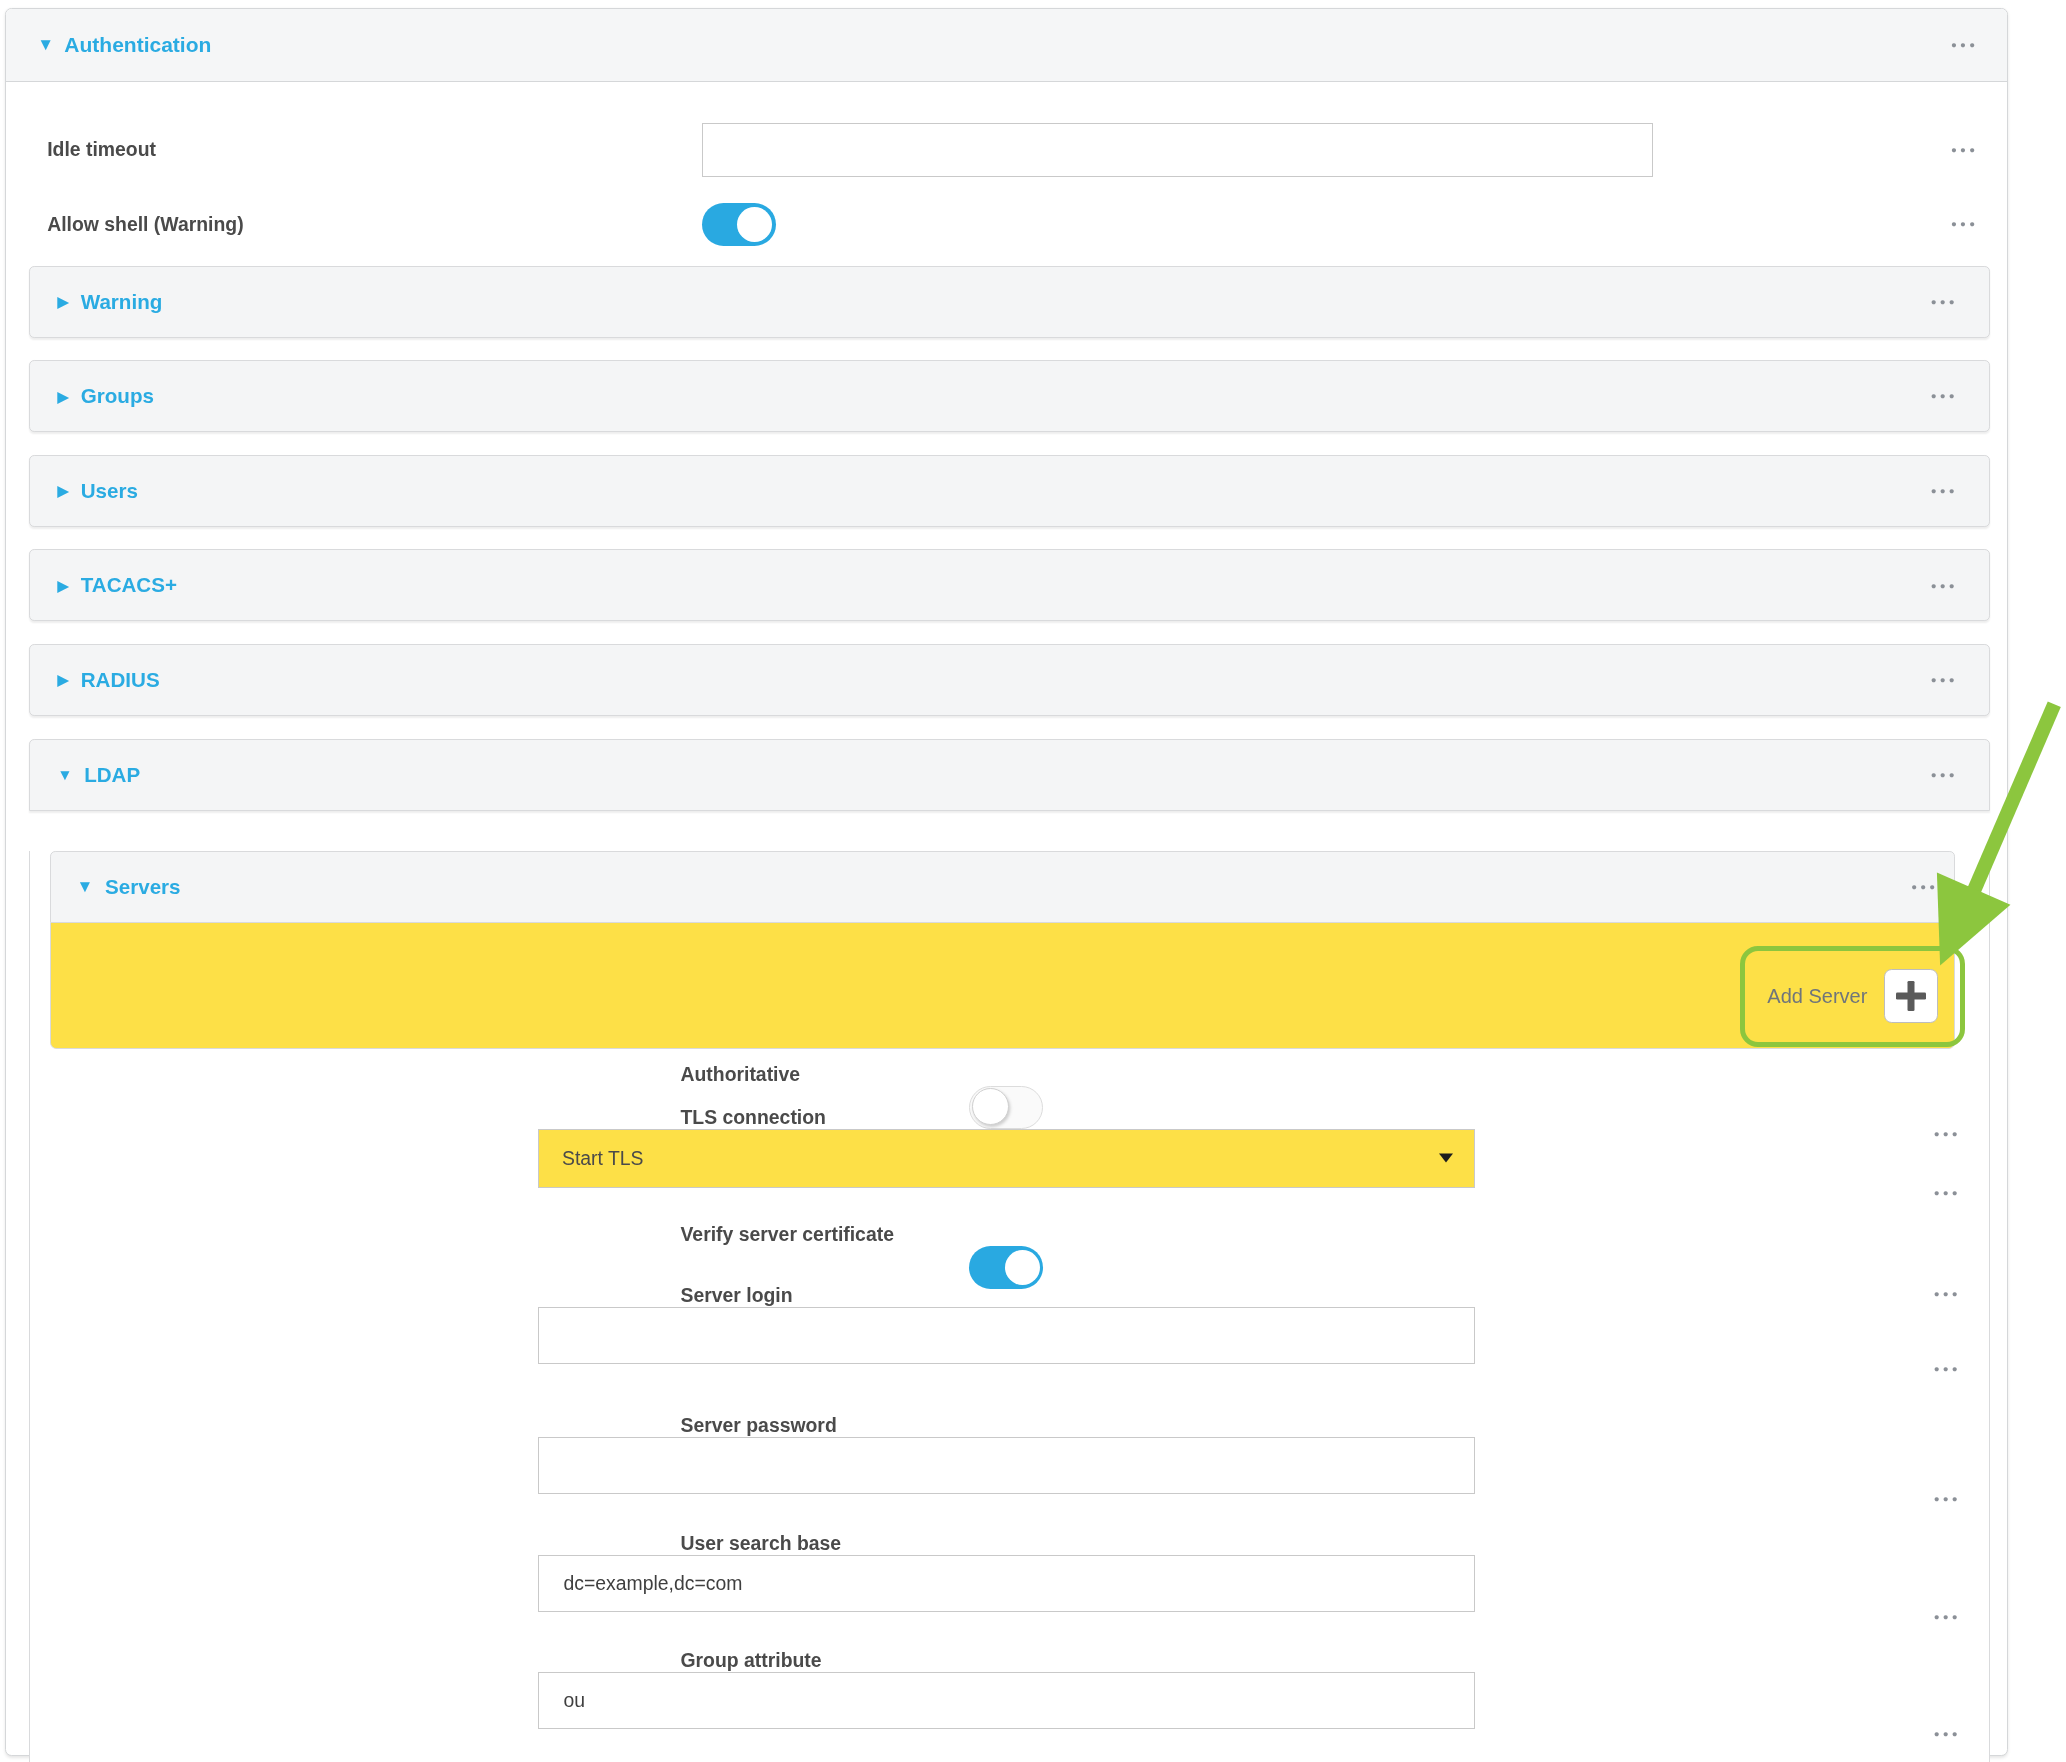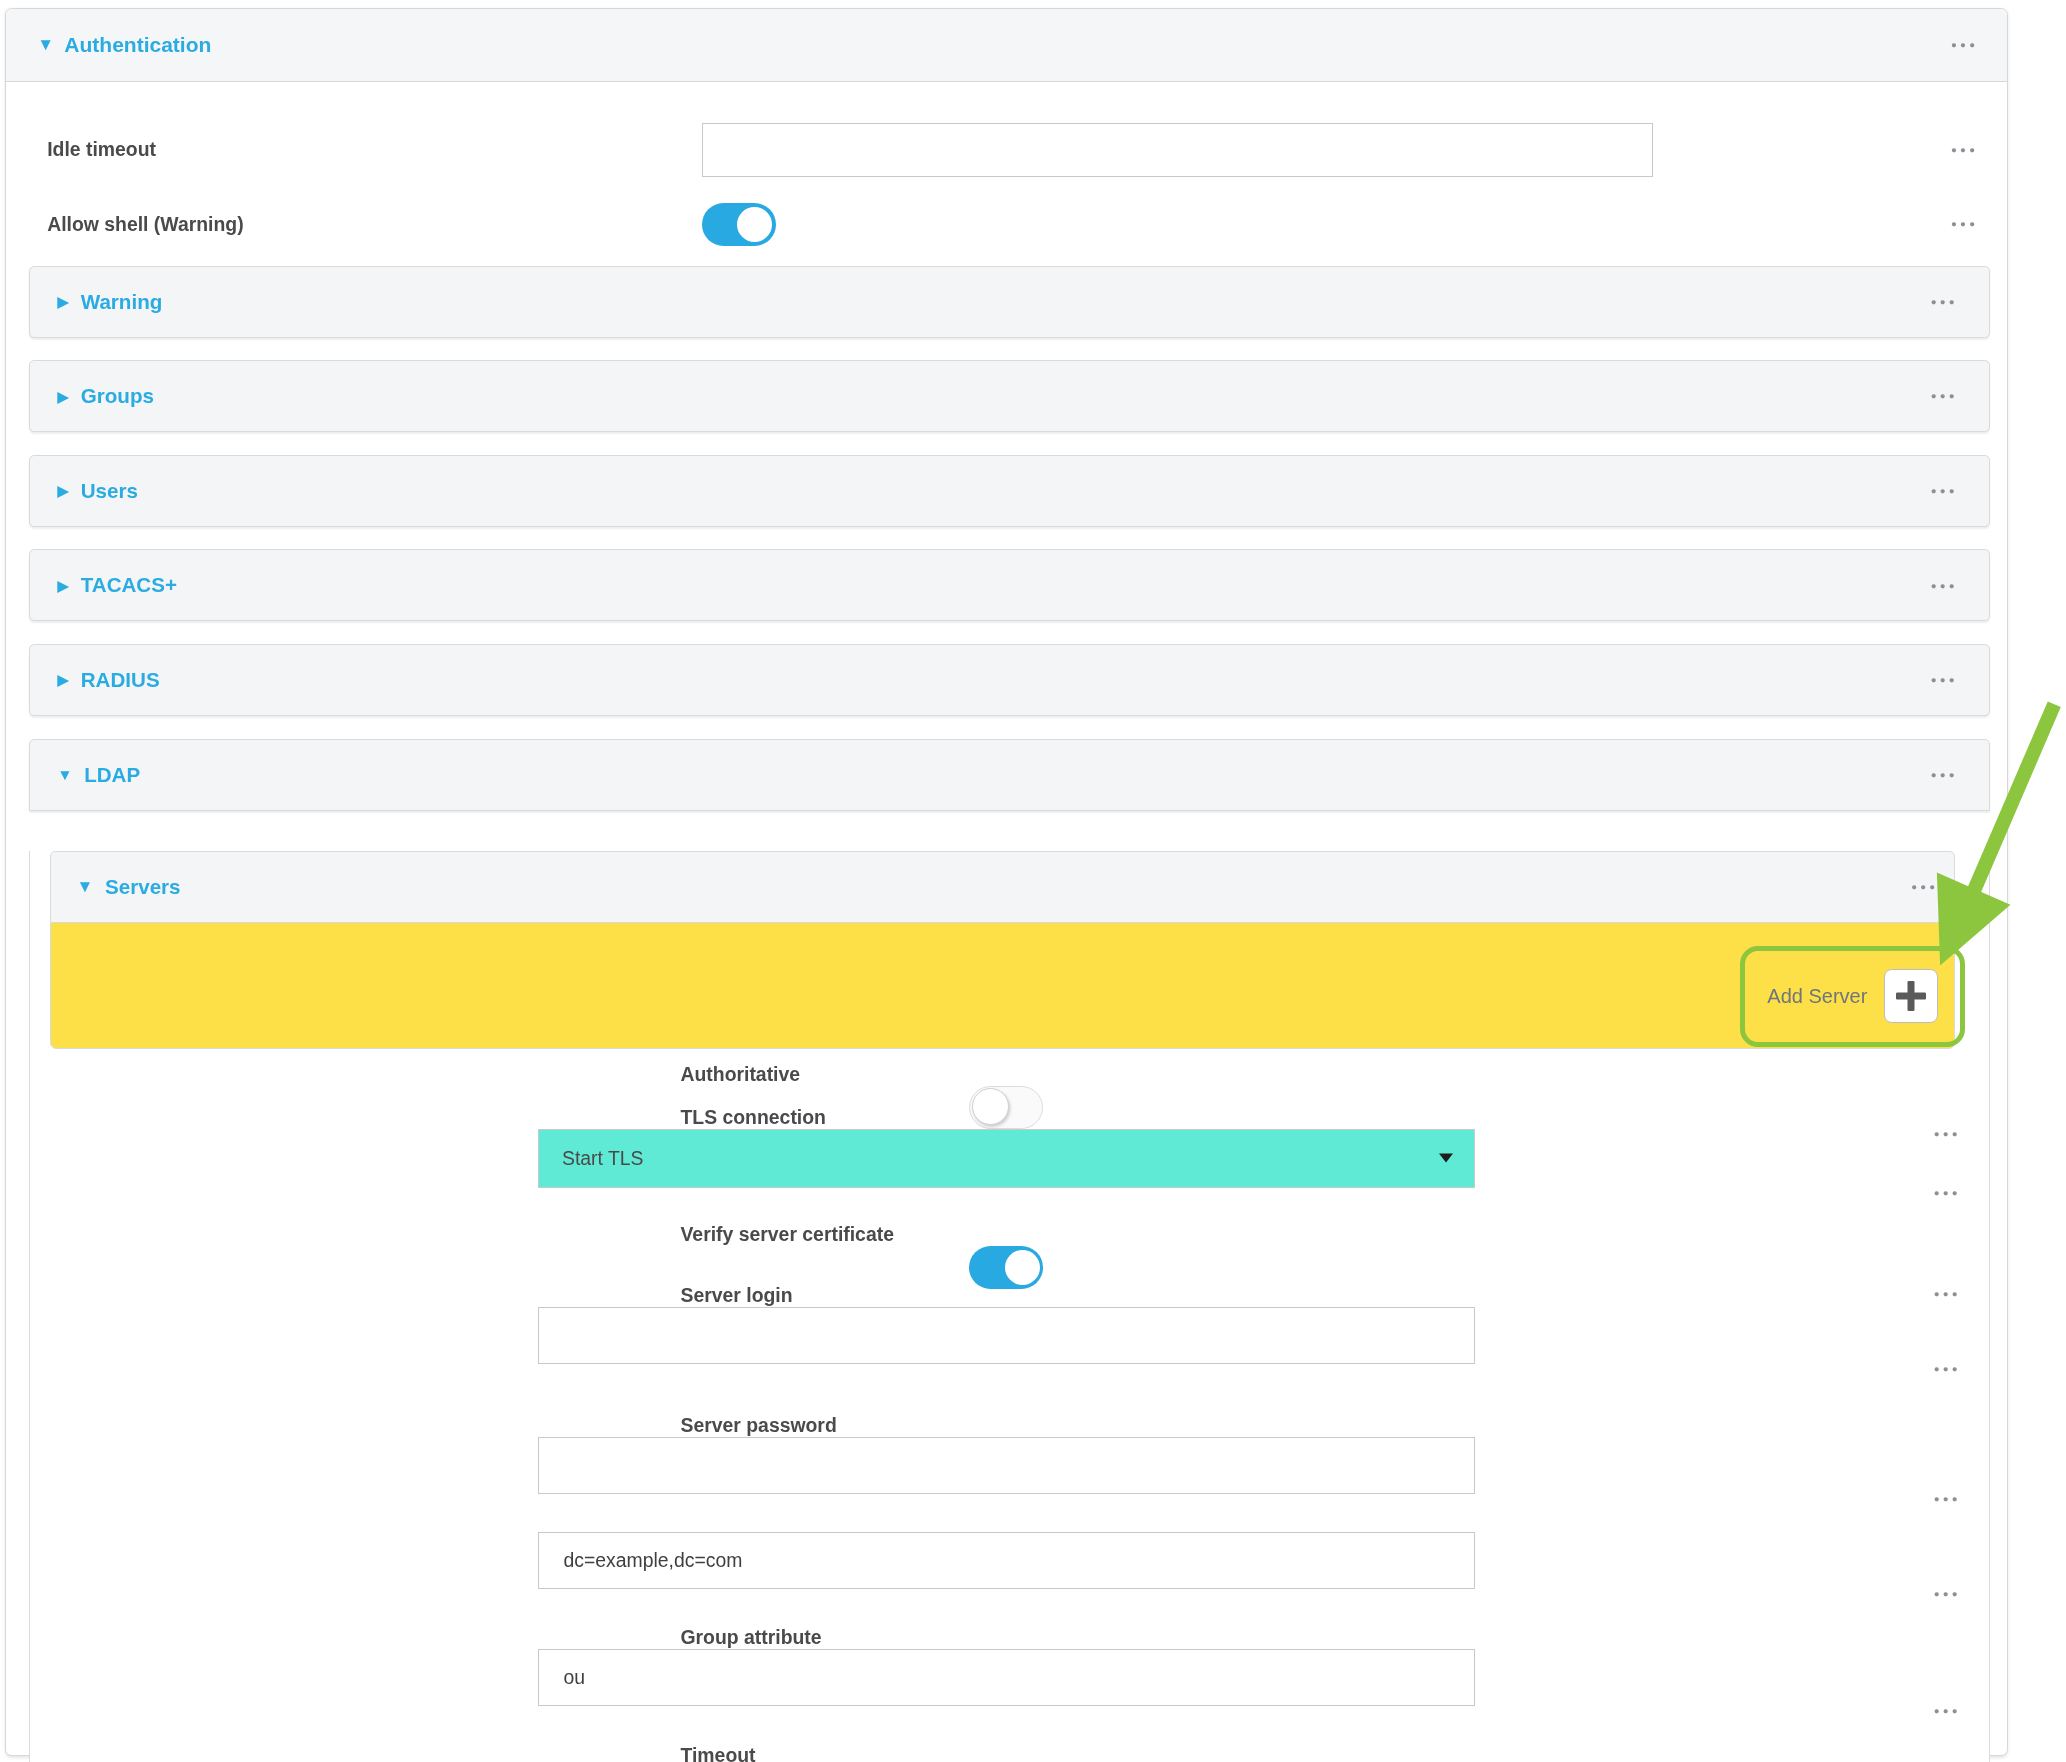--- a/index.html
+++ b/index.html
@@ -81,21 +81,21 @@
   .plus-btn::before{width:30px;height:7px;}
   .plus-btn::after{width:7px;height:30px;}
   
   .lrow{display:flex;align-items:center;margin:0 28px 0 22px;flex-direction:column;}
   .label-ldap{width:652px;}
   .linput{
     height:57px;width:937px;border:1.3px solid #c9c9c9;box-sizing:border-box;
     font-family:inherit;font-size:19.4px;color:#3f3f3f;padding:0 24.5px;background:#fff;outline:none;flex:0 0 auto;
   }
   .select{
-    height:59px;width:937px;border:1.3px solid #c9c9c9;box-sizing:border-box;background:#5eead4;
+    height:59px;width:937px;border:1.3px solid #c9c9c9;box-sizing:border-box;background:#fde047;
     display:flex;align-items:center;padding:0 23px;position:relative;cursor:pointer;flex:0 0 auto;
   }
   .sel-text{font-size:19.4px;color:#4a4a4a;}
   .caret{
     position:absolute;right:20.6px;top:50%;transform:translateY(-50%);
     width:0;height:0;border-left:7.7px solid transparent;border-right:7.7px solid transparent;
     border-top:9.7px solid #1d1d1d;
   }
   .r1{margin-top:14px;height:43px;}
   .r2{}
@@ -217,20 +217,21 @@
       <span class="dots">●●●</span>
     </div>
 
     <div class="lrow r5">
       <span class="label label-ldap">Server password</span>
       <input class="linput" type="text" value="" style="">
       <span class="dots">●●●</span>
     </div>
 
     <div class="lrow r6">
+      <span class="label label-ldap">User search base</span>
       <input class="linput" type="text" value="dc=example,dc=com" style="">
       <span class="dots">●●●</span>
     </div>
 
     <div class="lrow r7">
       <span class="label label-ldap">Group attribute</span>
       <input class="linput" type="text" value="ou" style="">
       <span class="dots">●●●</span>
     </div>
 

